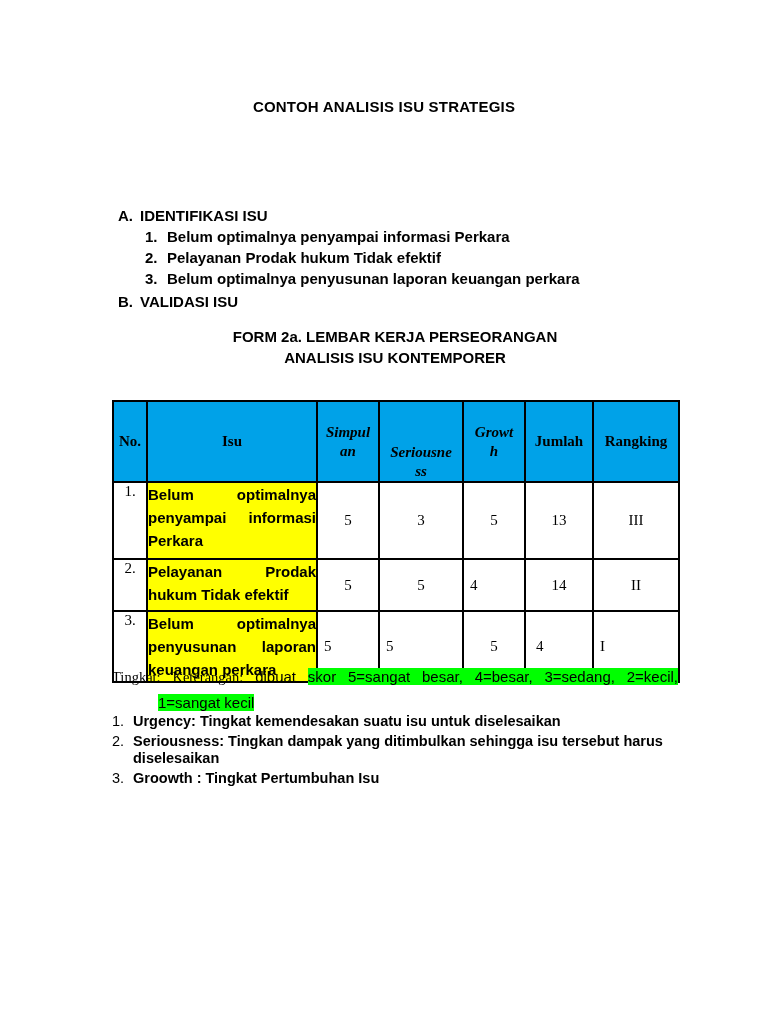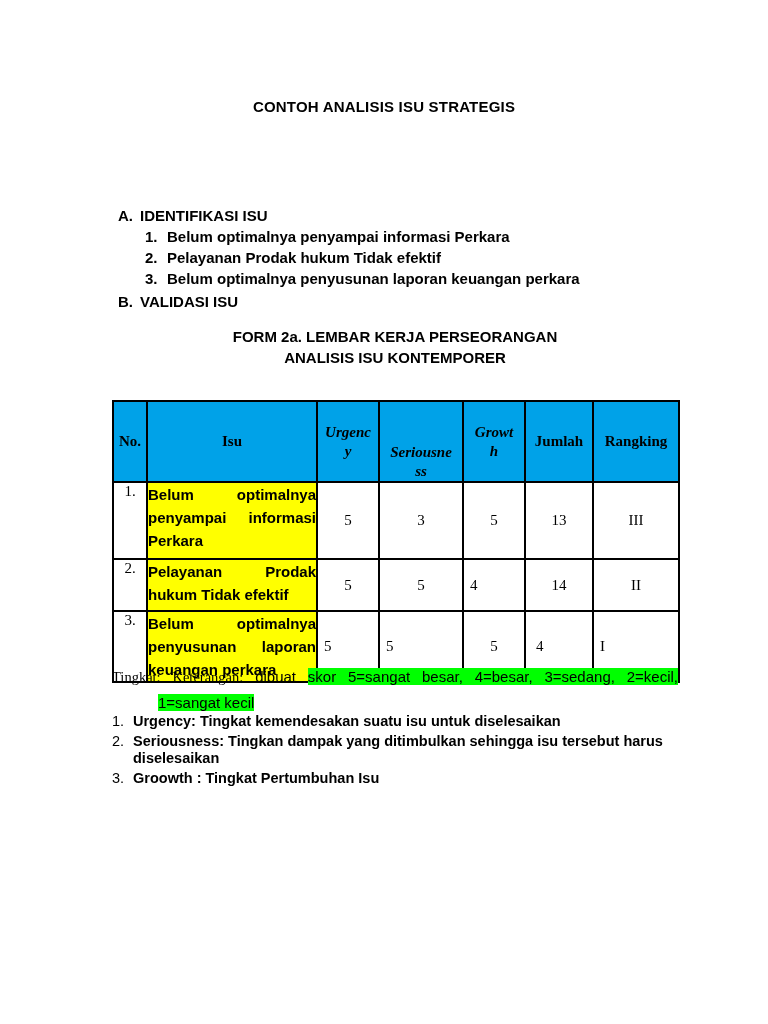--- a/index.html
+++ b/index.html
@@ -92,21 +92,21 @@
         <col style="width:62px">
       <col style="width:84px">
         <col style="width:62px">
         <col style="width:68px">
         <col style="width:86px">
     </colgroup>
     <thead>
       <tr>
         <th>No.</th>
         <th>Isu</th>
-        <th><span class="wrapbox w-u">Urgency</span></th>
+        <th><span class="wrapbox w-u">Simpulan</span></th>
         <th><span class="wrapbox w-s">Seriousness</span></th>
         <th><span class="wrapbox w-g">Growth</span></th>
         <th>Jumlah</th>
         <th>Rangking</th>
       </tr>
     </thead>
     <tbody>
       <tr class="r1">
         <td class="no">1.</td>
         <td class="isu">Belum optimalnya penyampai informasi Perkara</td>

